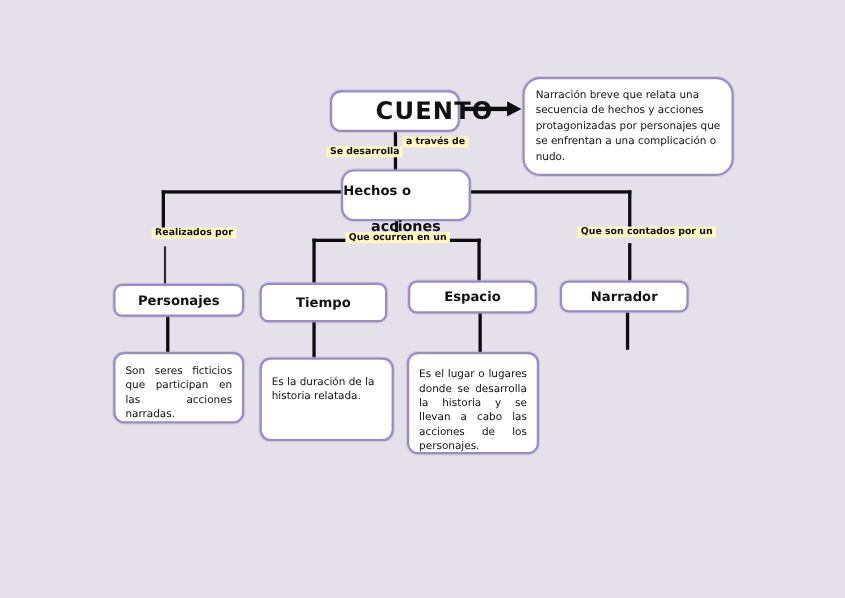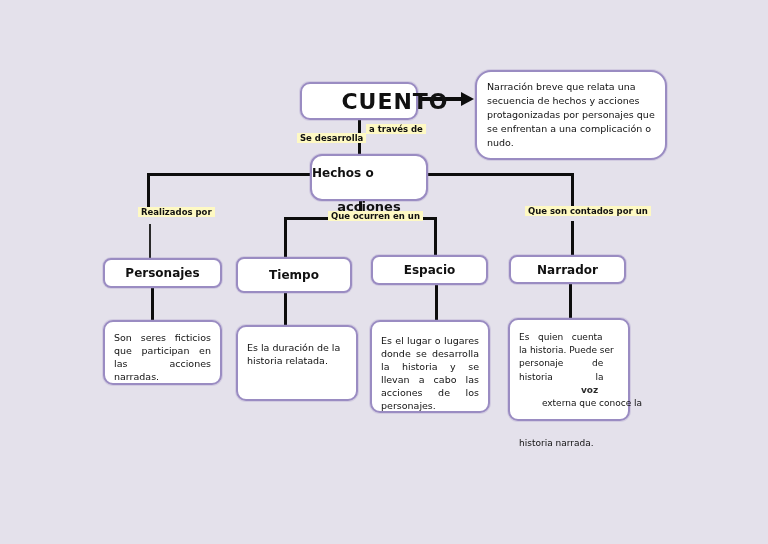--- a/index.html
+++ b/index.html
@@ -103,21 +103,21 @@
   <div class="line" style="left:434px; top:217px; width:3px; height:38px;"></div>
 
   <div class="line" style="left:151px; top:287px; width:3px; height:33px;"></div>
   <div class="line" style="left:284px; top:286px; width:3px; height:39px;"></div>
   <div class="line" style="left:435px; top:284px; width:3px; height:36px;"></div>
   <div class="line" style="left:569px; top:284px; width:3px; height:34px;"></div>
 
   <div class="link-label" style="left:297px; top:133px;">Se desarrolla</div>
   <div class="link-label" style="left:366px; top:124px;">a través de</div>
   <div class="link-label" style="left:138px; top:207px;">Realizados por</div>
-  <div class="link-label" style="left:328px; top:211px;">Que ocurren en un</div>
+  <div class="link-label" style="left:314px; top:211px;">Que ocurren en un</div>
   <div class="link-label" style="left:525px; top:206px;">Que son contados por un</div>
 
   <div class="nodebox" style="left:300px; top:82px; width:118px; height:38px; border-width:2.5px; z-index:2;">
     <div class="title-text">CUENTO</div>
   </div>
 
   <div class="nodebox" style="left:475px; top:70px; width:192px; height:90px; border-radius:16px; z-index:2;">
     <div class="def-text">Narración breve que relata una secuencia de hechos y acciones protagonizadas por personajes que se enfrentan a una complicación o nudo.</div>
   </div>
 
@@ -144,27 +144,14 @@
   </div>
 
   <div class="nodebox" style="left:236px; top:325px; width:122px; height:76px; z-index:2;">
     <div class="desc-text left" style="padding-top:14px;">Es la duración de la historia relatada.</div>
   </div>
 
   <div class="nodebox" style="left:370px; top:320px; width:120px; height:93px; z-index:2;">
     <div class="desc-text" style="padding-top:12px;">Es el lugar o lugares donde se desarrolla la historia y se llevan a cabo las acciones de los personajes.</div>
   </div>
 
-  <div class="nodebox" style="left:508px; top:318px; width:122px; height:103px; z-index:2;">
-    <div class="desc-text left" style="padding-top:11px;">
-      <div class="narr-line">Es   quien   cuenta</div>
-      <div class="narr-line">la historia. Puede ser</div>
-      <div class="narr-line">personaje          de</div>
-      <div class="narr-line">historia               la</div>
-      <div class="narr-line">
-        <span>externa que conoce la</span>
-        <span class="narr-overlay">voz</span>
-      </div>
-      <div class="narr-line">historia narrada.</div>
-    </div>
-  </div>
 
 </div>
 
 </body></html>

